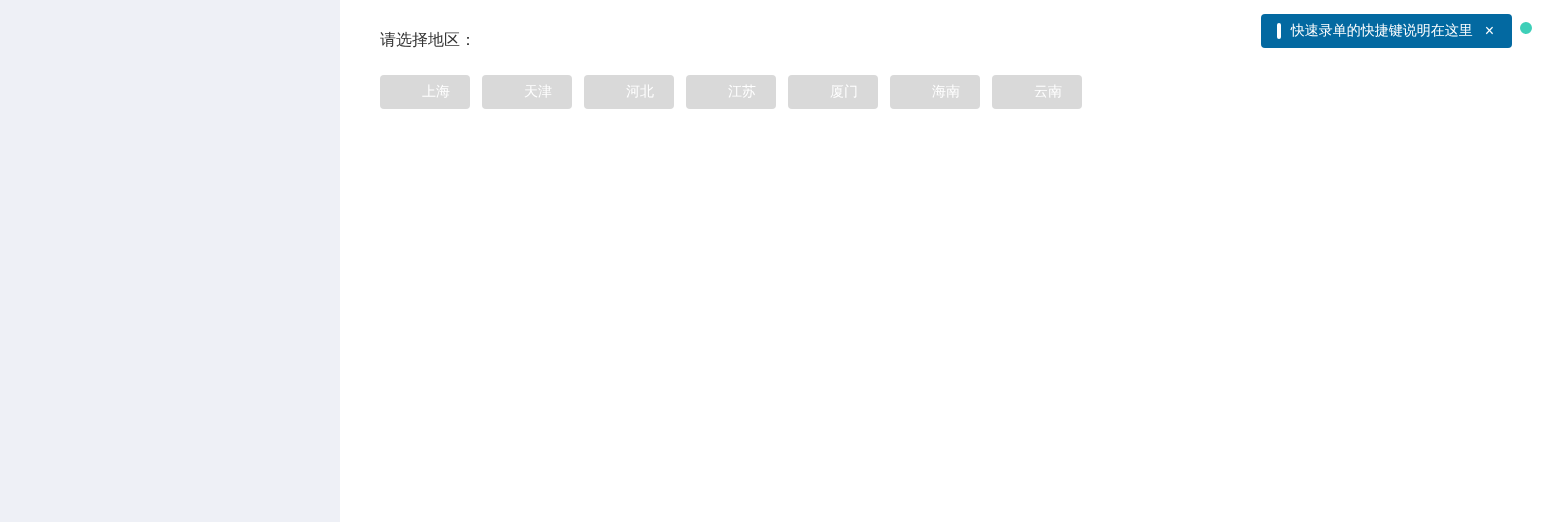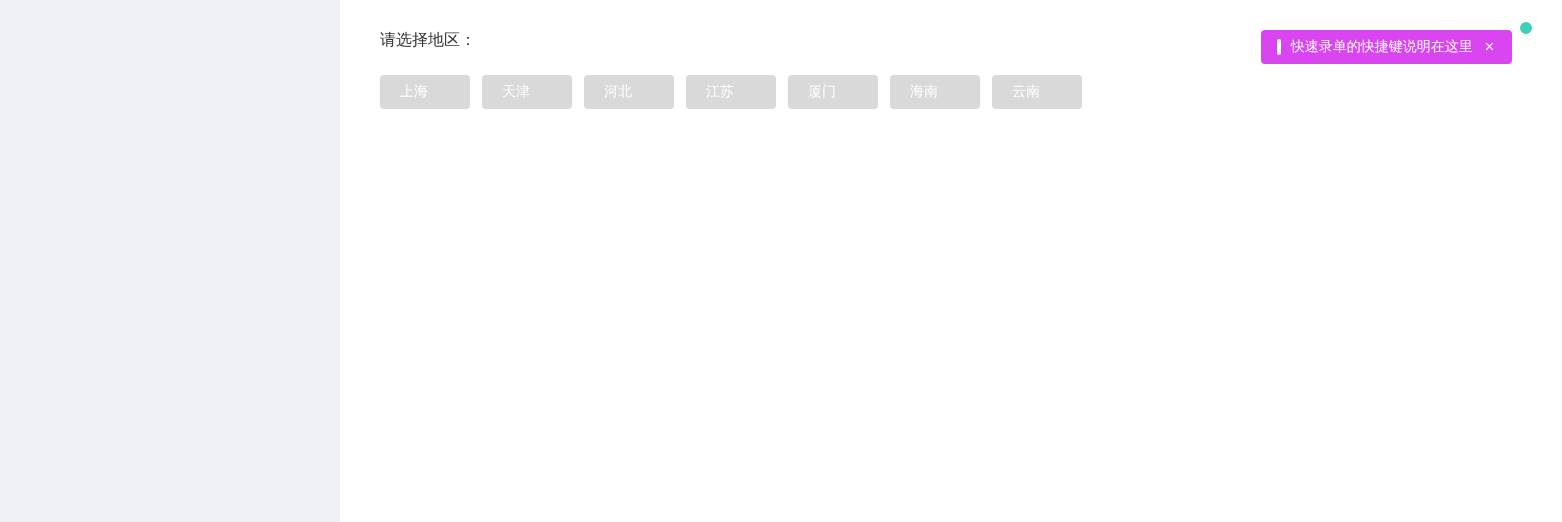--- a/index.html
+++ b/index.html
@@ -51,39 +51,38 @@
 
     .region-btn {
       background: #d9d9d9;
       border: none;
       border-radius: 4px;
       color: #fff;
       font-size: 14px;
       padding: 8px 20px;
       cursor: pointer;
       min-width: 90px;
-      text-align: left;
+      text-align: right;
       white-space: nowrap;
     }
 
     
     .tooltip-bar {
       position: absolute;
       top: 14px;
       right: 50px;
-      background: #d946ef;
+      background: #0369a1;
       color: #fff;
       font-size: 14px;
       padding: 8px 16px;
       border-radius: 4px;
       display: flex;
       align-items: center;
       gap: 10px;
       white-space: nowrap;
-      margin-top: 16px;
     }
 
     .tooltip-bar .bar-accent {
       display: inline-block;
       width: 4px;
       height: 16px;
       background: #fff;
       border-radius: 2px;
       flex-shrink: 0;
     }

